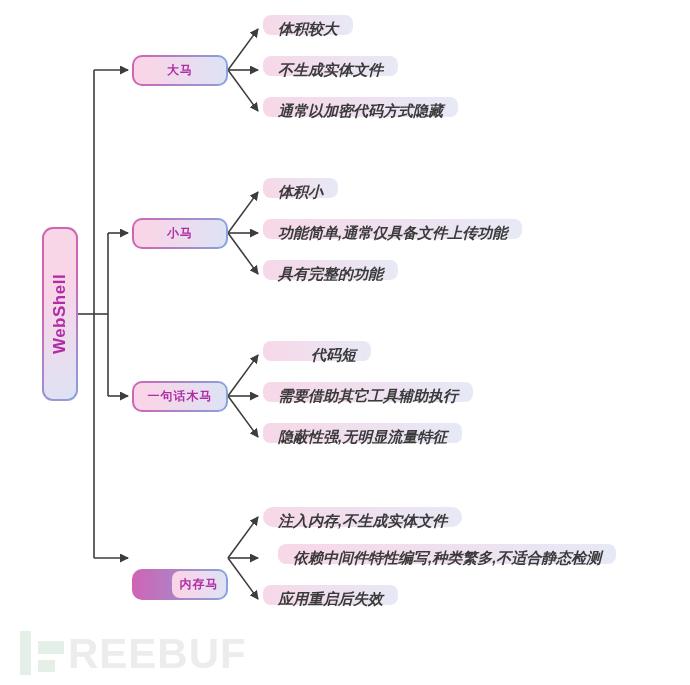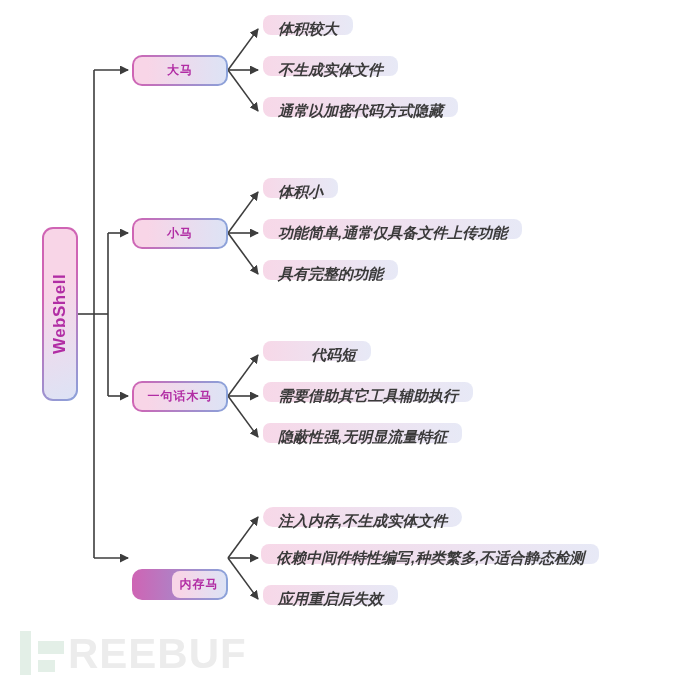--- a/index.html
+++ b/index.html
@@ -111,21 +111,21 @@
       <div class="cat-wrap" style="left: 132px; top: 380.5px;">
         <div class="cat-inner">一句话木马</div>
       </div>
       <div class="leaf" style="left: 263px; top: 341px; padding-left: 48px;">代码短</div>
       <div class="leaf" style="left: 263px; top: 382px;">需要借助其它工具辅助执行</div>
       <div class="leaf" style="left: 263px; top: 423px; border-radius: 7px;">隐蔽性强,无明显流量特征</div>
       <div class="cat-wrap" style="left: 132px; top: 569px; padding-left: 40px;">
         <div class="cat-inner">内存马</div>
       </div>
       <div class="leaf" style="left: 263px; top: 507px; border-radius: 12px;">注入内存,不生成实体文件</div>
-      <div class="leaf" style="left: 261px; top: 544px;">依赖中间件特性编写,种类繁多,不适合静态检测</div>
+      <div class="leaf" style="left: 278px; top: 544px;">依赖中间件特性编写,种类繁多,不适合静态检测</div>
       <div class="leaf" style="left: 263px; top: 585px;">应用重启后失效</div>
     </div>
 
   <div class="logo">
     <div class="vbar"></div>
     <div class="fbars">
       <div class="fbar1"></div>
         <div class="fbar2"></div>
     </div>
     <div class="wordmark">REEBUF</div>

